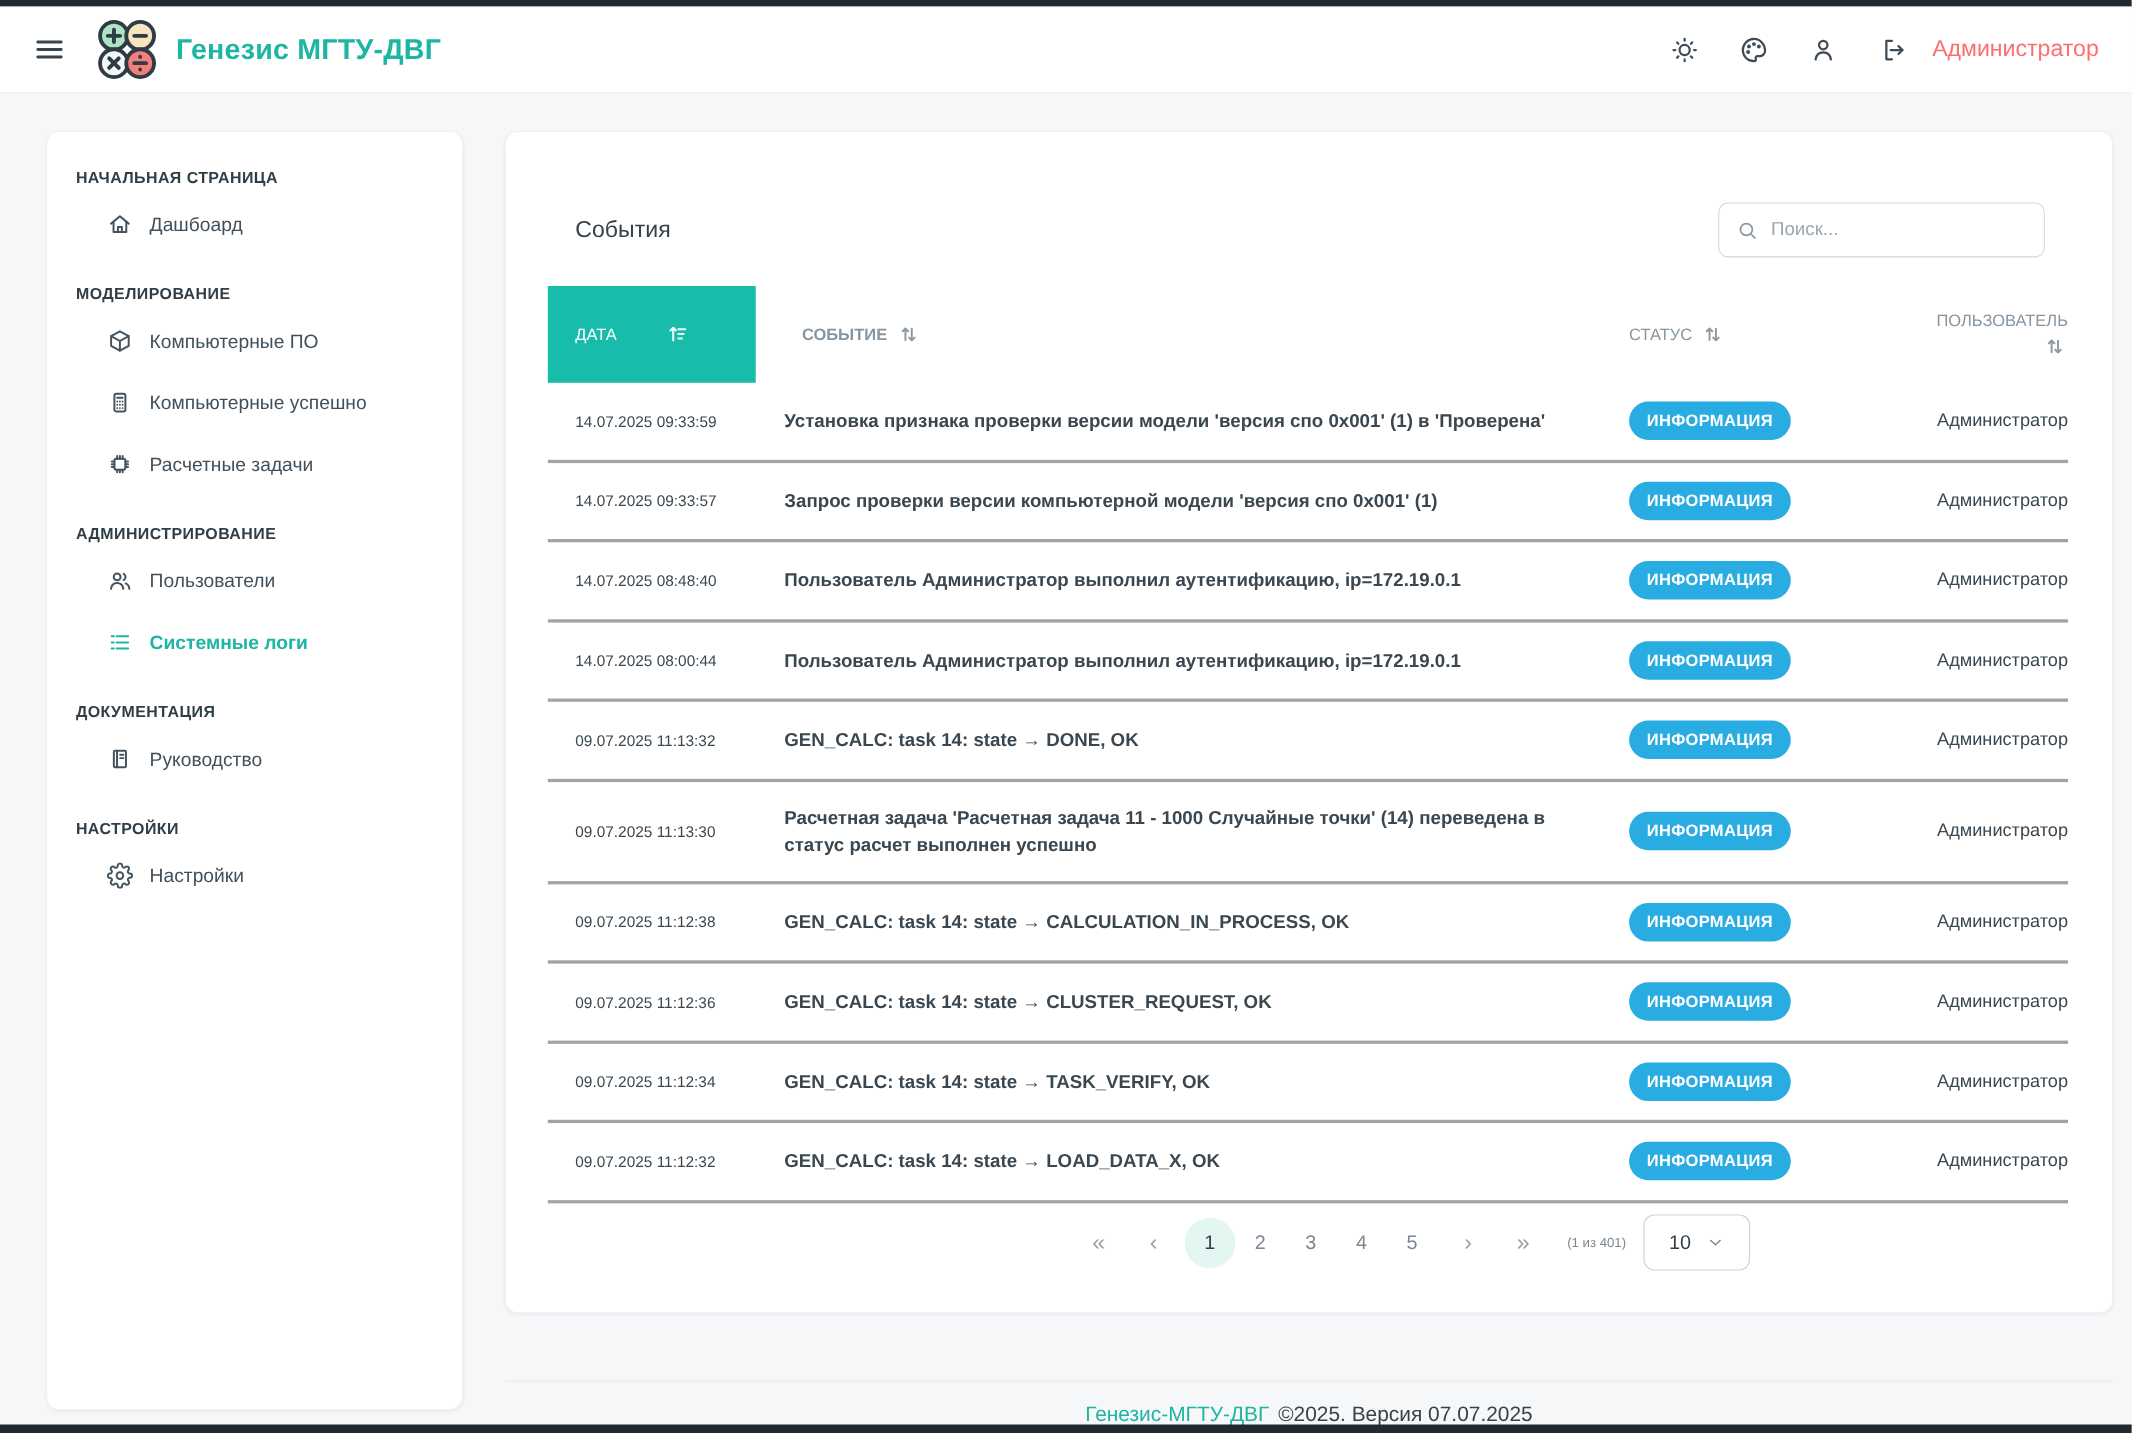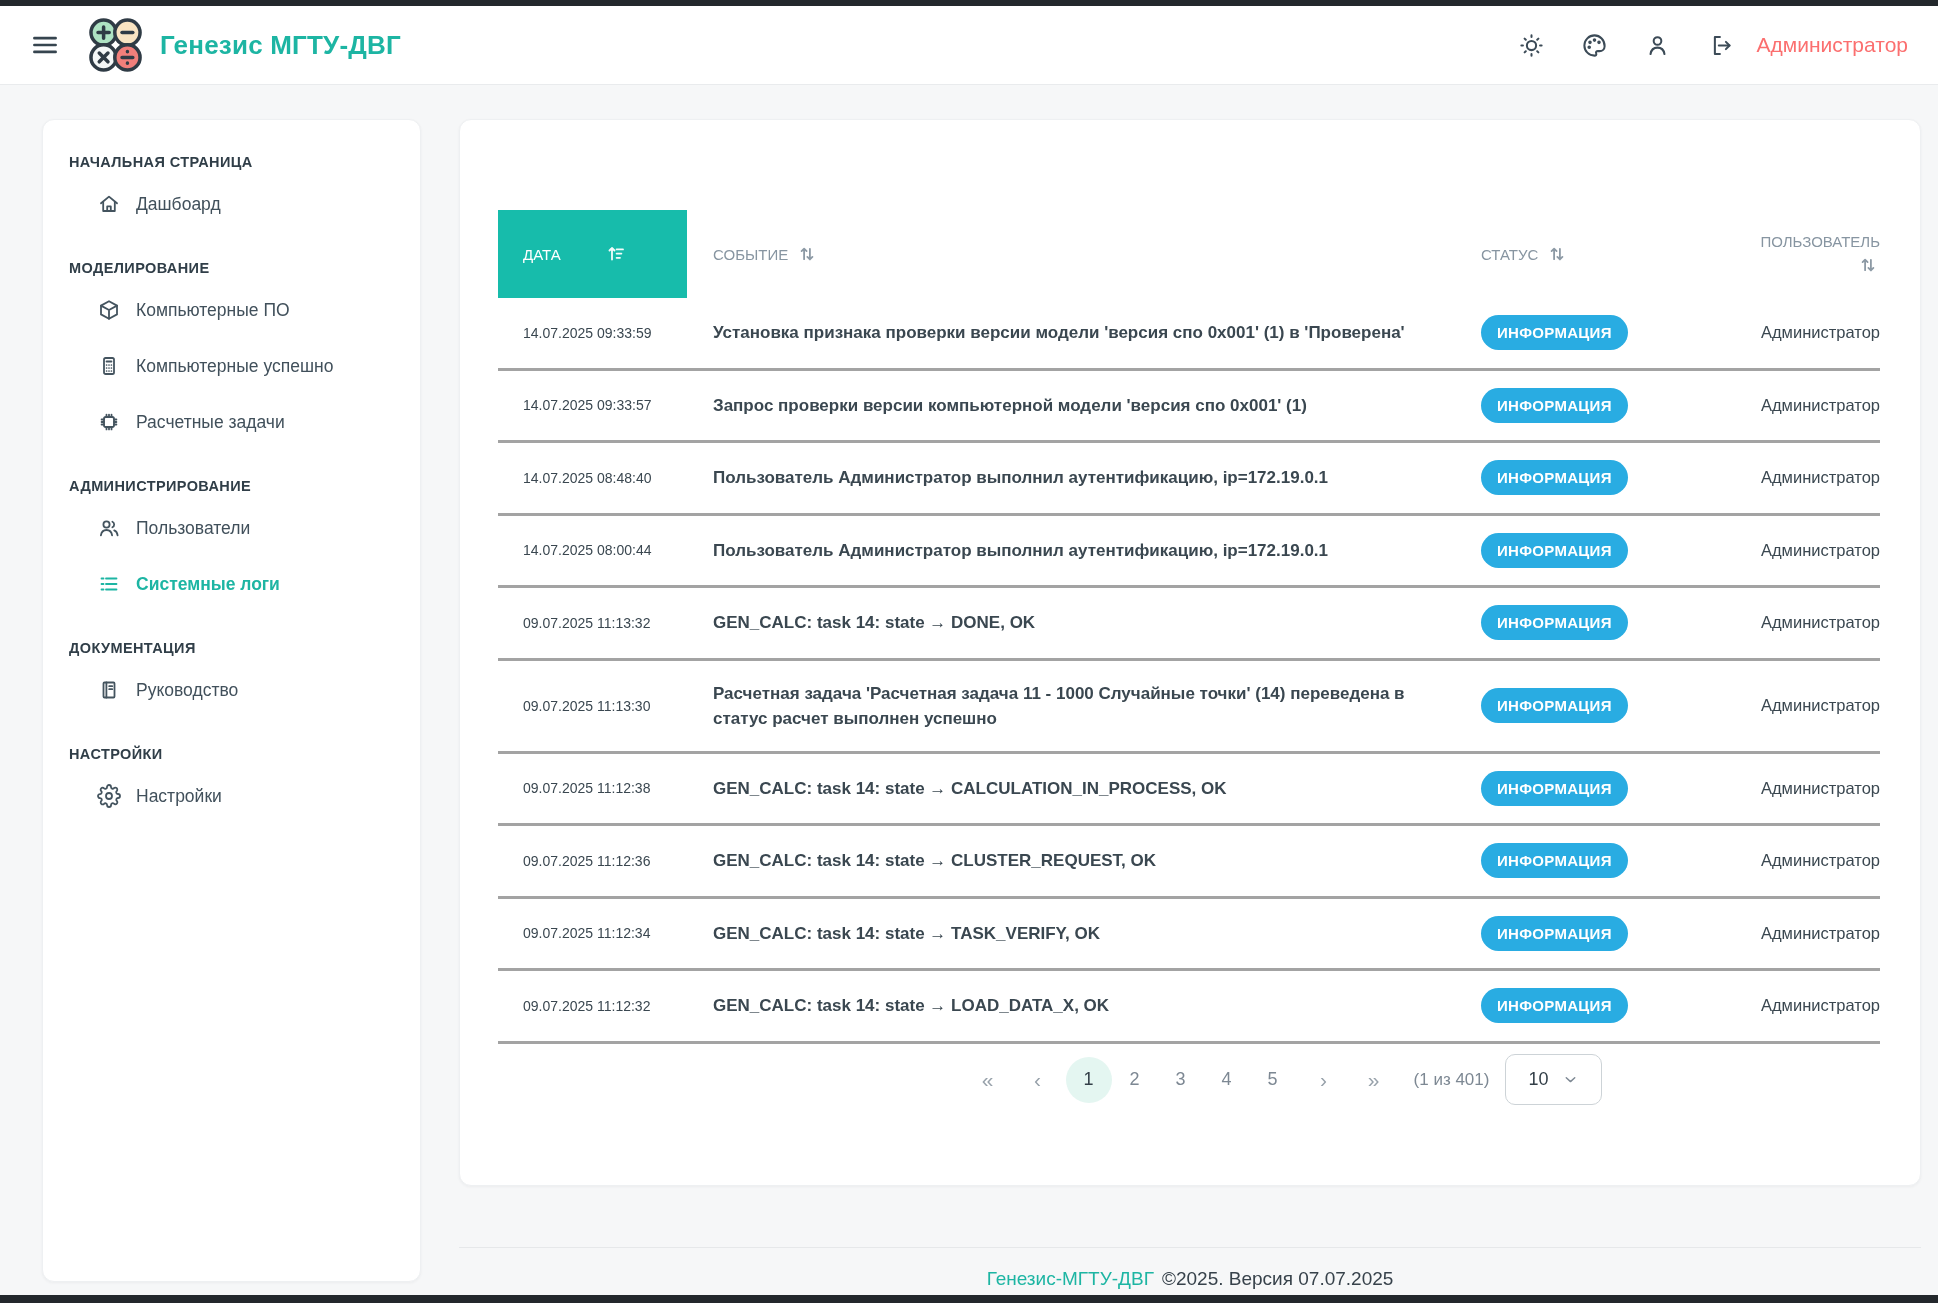--- a/index.html
+++ b/index.html
@@ -73,21 +73,21 @@
   .table { margin-top:26px; }
   .trow, .thead {
     display:grid; grid-template-columns:189px 1fr 227px 194px; align-items:center;
   }
   .thead { height:88px; font-size:15px; color:#8795a1; }
   .th { display:flex; align-items:center; gap:7px; }
   .th-date {
     background:var(--table-header-bg,#17bcab); color:#fff; height:88px;
     padding-left:25px; font-weight:400;gap:43px;
   }
-  .th-event  { padding-left:26px; }
+  .th-event  { padding-left:42px;font-weight:bold; }
   .th-status { padding-left:22px; }
   .th-user   { flex-direction:column; align-items:flex-end; justify-content:center; gap:2px; line-height:19px; text-align:right; }
   .sort-icon { color:inherit; opacity:.95; }
 
   .trow { min-height:72.5px; border-bottom:3px solid #a3a3a3; }
   .cell-date  { font-size:14px; padding-left:25px; color:#3a4750; }
   .cell-event { font-size:17px; line-height:25px; padding:20px 30px 20px 26px; color:#3a4750;font-weight:bold; }
   .cell-status{ padding-left:22px; }
   .badge {
     display:inline-block; background:var(--badge-info,#29ace2); color:#fff;
@@ -103,21 +103,21 @@
   }
   .pg-nav {
     background:none; border:none; width:44px; height:46px; font-size:21px; color:#97a1aa;
     font-family:inherit;
   }
   .pg-num {
     background:none; border:none; width:46px; height:46px; border-radius:50%;
     font-size:18px; color:#7d8893; font-family:inherit;
   }
   .pg-num.active { background:var(--active-page-bg,#e4f6f1); color:#333f48; }
-  .pg-info { font-size:17px; color:#7d8893; margin-left:12px; white-space:nowrap; }
+  .pg-info { font-size:12px; color:#7d8893; margin-left:12px; white-space:nowrap; }
   .pg-size {
     margin-left:10px; width:97px; height:51px; border:1px solid #cdd3d7; border-radius:10px;
     display:flex; align-items:center; justify-content:center; gap:14px; background:#fff;
   }
   .pg-size-value { font-size:18px; color:#333f48; }
   .pg-size .chev { color:#7d8893; }
 
   
   .footer {
     margin-top:61px; border-top:1px solid #e6e8ea; padding:20px 0 24px;
@@ -262,20 +262,32 @@
             <circle cx="12" cy="12" r="3"></circle>
             <path d="M19.4 15a1.65 1.65 0 0 0 .33 1.82l.06.06a2 2 0 0 1 0 2.83 2 2 0 0 1-2.83 0l-.06-.06a1.65 1.65 0 0 0-1.82-.33 1.65 1.65 0 0 0-1 1.51V21a2 2 0 0 1-2 2 2 2 0 0 1-2-2v-.09A1.65 1.65 0 0 0 9 19.4a1.65 1.65 0 0 0-1.82.33l-.06.06a2 2 0 0 1-2.83 0 2 2 0 0 1 0-2.83l.06-.06a1.65 1.65 0 0 0 .33-1.82 1.65 1.65 0 0 0-1.51-1H3a2 2 0 0 1-2-2 2 2 0 0 1 2-2h.09A1.65 1.65 0 0 0 4.6 9a1.65 1.65 0 0 0-.33-1.82l-.06-.06a2 2 0 0 1 0-2.83 2 2 0 0 1 2.83 0l.06.06a1.65 1.65 0 0 0 1.82.33H9a1.65 1.65 0 0 0 1-1.51V3a2 2 0 0 1 2-2 2 2 0 0 1 2 2v.09a1.65 1.65 0 0 0 1 1.51 1.65 1.65 0 0 0 1.82-.33l.06-.06a2 2 0 0 1 2.83 0 2 2 0 0 1 0 2.83l-.06.06a1.65 1.65 0 0 0-.33 1.82V9a1.65 1.65 0 0 0 1.51 1H21a2 2 0 0 1 2 2 2 2 0 0 1-2 2h-.09a1.65 1.65 0 0 0-1.51 1z"></path>
           </svg>
         </span>
         <span class="side-label" data-interactable="false">Настройки</span>
       </div>
     </aside>
 
   <div class="main-col" data-interactable="false">
     <main class="card" data-interactable="false">
+      <div class="card-head" data-interactable="false">
+        <h1 class="page-title" data-interactable="false">События</h1>
+        <div class="search" data-interactable="false">
+          <span data-interactable="false">
+            <svg width="21" height="21" viewBox="0 0 24 24" fill="none" stroke="currentColor" stroke-width="1.8" stroke-linecap="round">
+                <circle cx="11" cy="11" r="6.2"></circle>
+                <path d="m15.7 15.7 4.1 4.1"></path>
+              </svg>
+          </span>
+          <input data-interactable="true" placeholder="Поиск..." style="">
+        </div>
+      </div>
 
       <div class="table" data-interactable="false">
         <div class="thead" id="thead" data-interactable="false">
             <div class="th th-date" data-interactable="true">
               <span data-interactable="false">ДАТА</span>
               <span class="sort-icon" data-interactable="false">
                 <svg fill="none" stroke="currentColor" stroke-width="1.8" stroke-linecap="round" stroke-linejoin="round" viewBox="0 0 24 24" width="24" height="24">
                   <path d="M8 17.6V6M8 6 5.5 8.5M8 6l2.5 2.5"></path>
                   <path d="M12.6 7.4H19M12.6 11.6h4.8M12.6 15.8h3.4"></path>
                 </svg>

